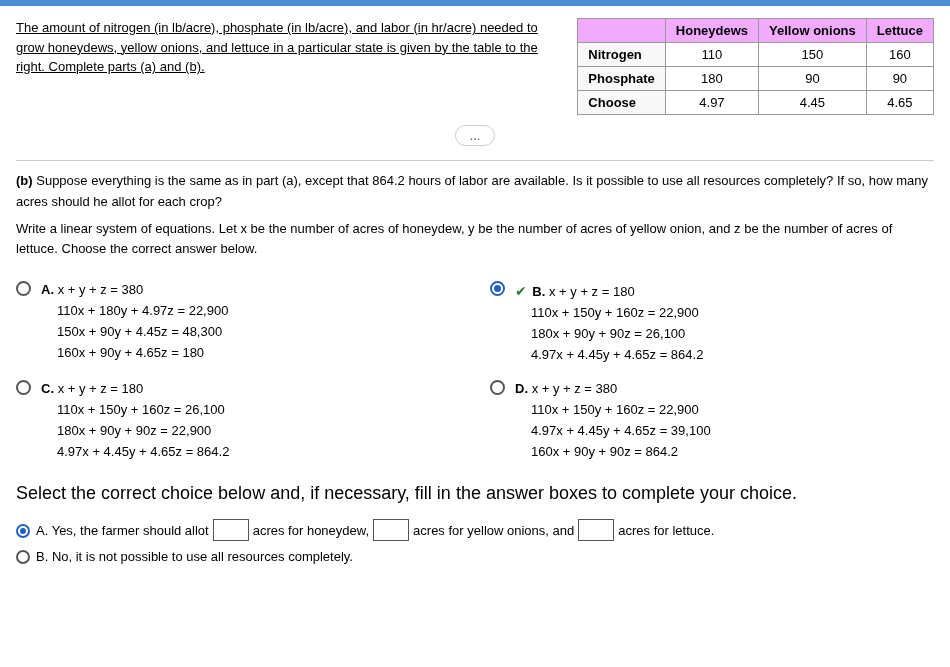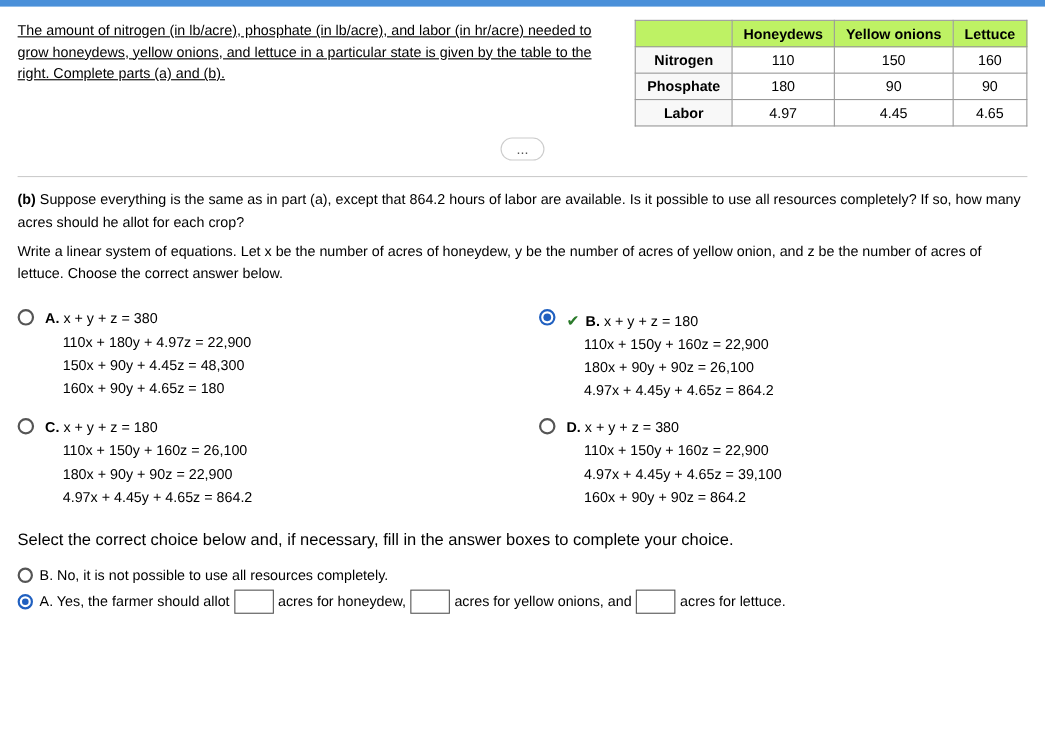--- a/index.html
+++ b/index.html
@@ -44,26 +44,26 @@
       min-width: 300px;
     }
 
     .data-table th, .data-table td {
       border: 1px solid #999;
       padding: 4px 10px;
       text-align: center;
     }
 
     .data-table th {
-      background: #bef264;
+      background: #f0abfc;
       font-weight: bold;
     }
 
     .data-table td:first-child {
-      text-align: center;
+      text-align: left;
       font-weight: bold;
       background: #f8f8f8;
     }
 
     .ellipsis-btn {
       display: flex;
       justify-content: center;
       margin: 10px 0 14px 0;
     }
 
@@ -145,21 +145,21 @@
     }
 
     .checkmark-icon {
       color: #2a7a2a;
       font-size: 14px;
       margin-right: 2px;
     }
 
     
     .select-section {
-      font-size: 15px;
+      font-size: 18px;
       margin-bottom: 12px;
       line-height: 1.6;
     }
 
     .answer-row {
       display: flex;
       align-items: center;
       gap: 0;
       flex-wrap: wrap;
       margin: 6px 0;
@@ -218,21 +218,21 @@
             <td>150</td>
             <td>160</td>
           </tr>
           <tr>
             <td>Phosphate</td>
             <td>180</td>
             <td>90</td>
             <td>90</td>
           </tr>
           <tr>
-            <td>Labor</td>
+            <td>Choose</td>
             <td>4.97</td>
             <td>4.45</td>
             <td>4.65</td>
           </tr>
         </tbody>
       </table>
     </div>
   </div>
 
   <div class="ellipsis-btn">
@@ -295,29 +295,29 @@
         <span style="padding-left:16px">160x + 90y + 90z = 864.2</span>
       </div>
     </div>
 
   </div>
 
   <div class="select-section">
     <span>Select the correct choice below and, if necessary, fill in the answer boxes to complete your choice.</span>
   </div>
 
-  <div class="answer-row" style="margin-top:8px;">
-    <div class="radio-circle" style="width:14px;height:14px;flex-shrink:0;"></div>
-    <span>B.  No, it is not possible to use all resources completely.</span>
-  </div>
-
   <div class="answer-row">
     <div class="radio-circle filled checked" style="width:14px;height:14px;flex-shrink:0;"></div>
     <span>A.  Yes, the farmer should allot</span>
     <input class="answer-input" type="text" style="">
     <span>acres for honeydew,</span>
     <input class="answer-input" type="text" style="">
     <span>acres for yellow onions, and</span>
     <input class="answer-input" type="text" style="">
     <span>acres for lettuce.</span>
   </div>
 
+  <div class="answer-row" style="margin-top:8px;">
+    <div class="radio-circle" style="width:14px;height:14px;flex-shrink:0;"></div>
+    <span>B.  No, it is not possible to use all resources completely.</span>
+  </div>
+
 </div>
 
 </body></html>

